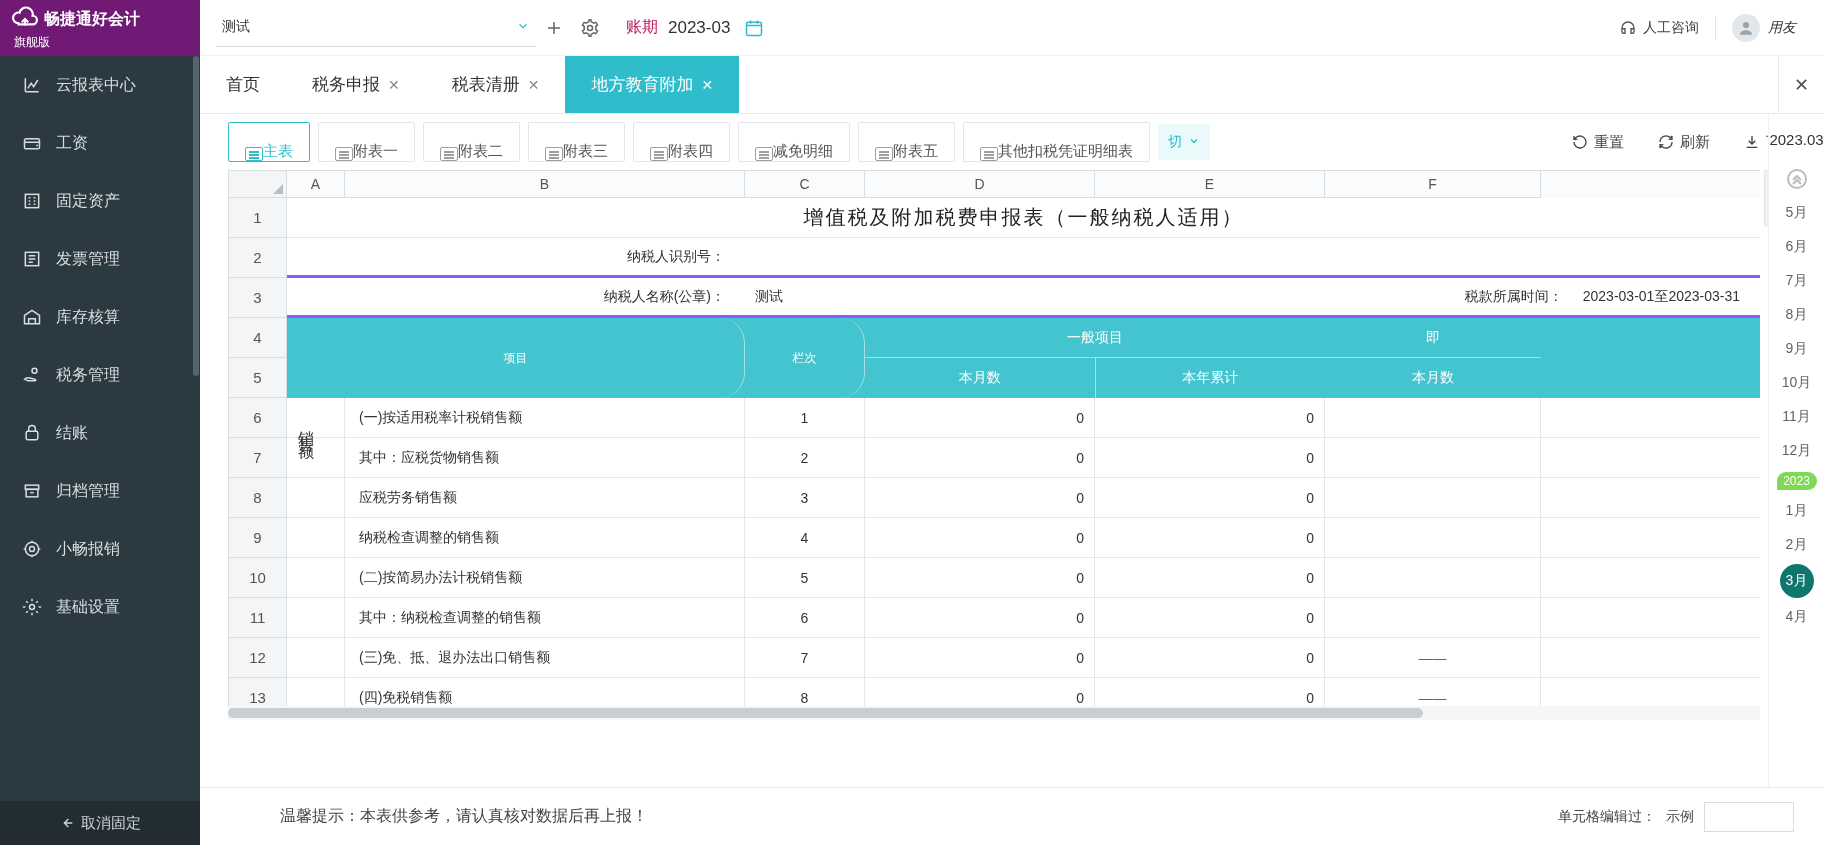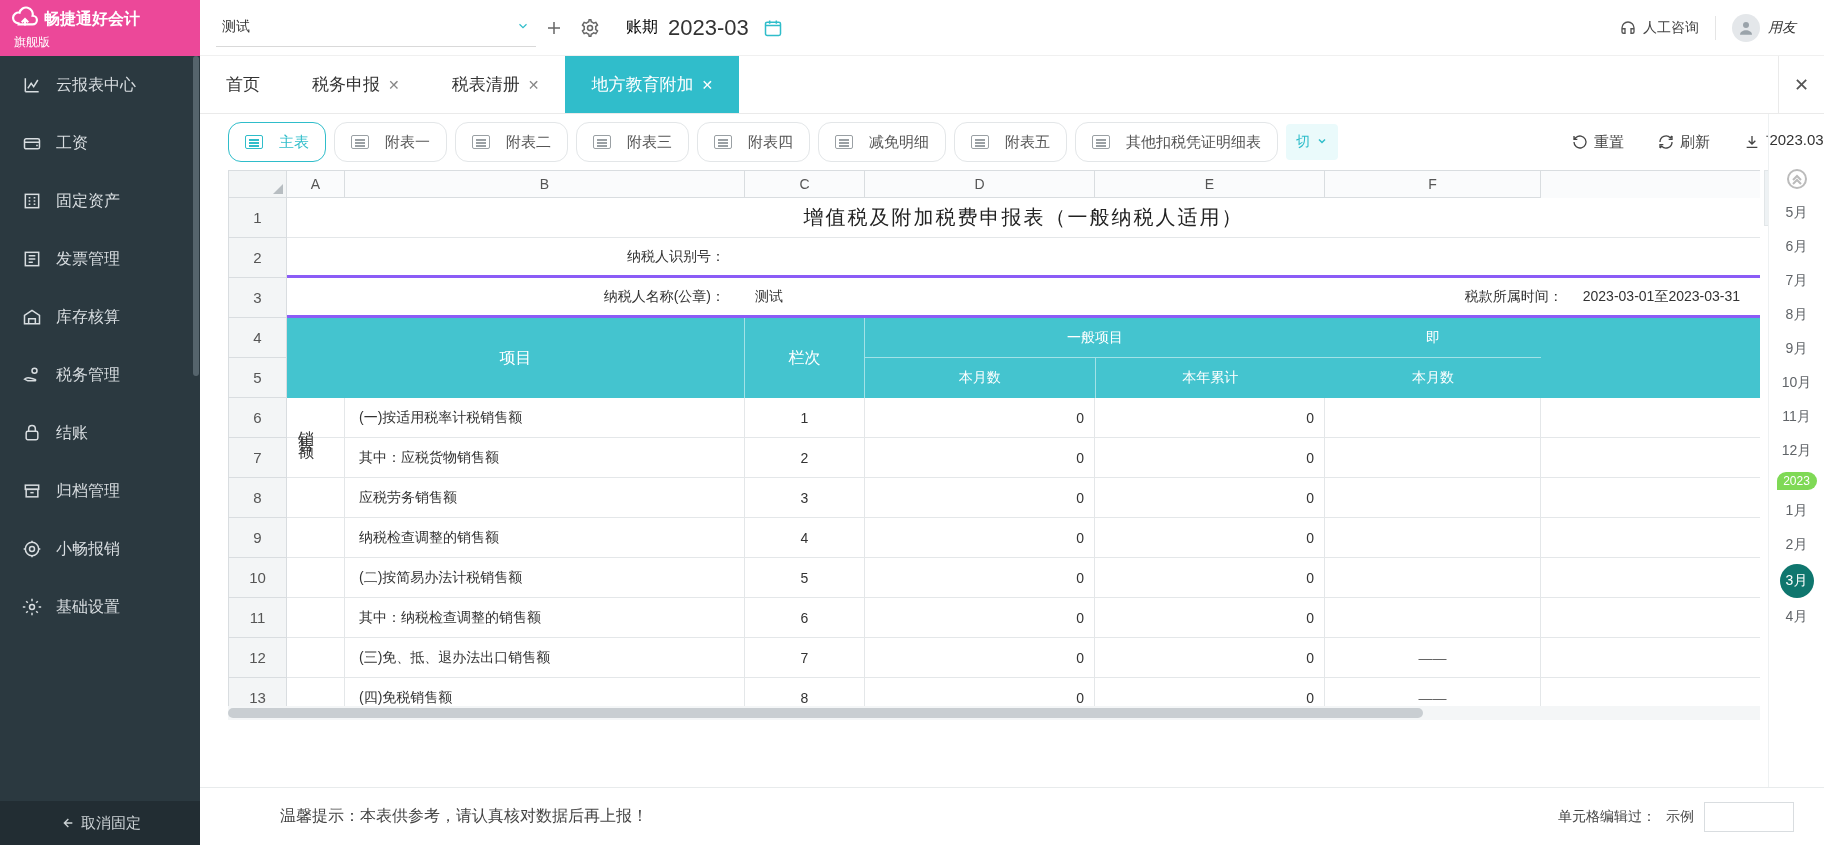--- a/index.html
+++ b/index.html
@@ -19,21 +19,21 @@
     position: absolute;
     left: 0; top: 0;
     width: 200px;
     height: 100%;
     background: #2b3940;
     color: #d8dde0;
     display: flex;
     flex-direction: column;
   }
   .brand {
-    background: #ec4899;
+    background: #701a75;
     color: #fff;
     height: 56px;
     padding: 6px 12px;
   }
   .brand-row { display: flex; align-items: center; gap: 6px; }
   .brand-icon { width: 26px; height: 26px; display:inline-block; }
   .brand-title { font-size: 16px; font-weight: 600; }
   .brand-sub { font-size: 12px; margin-top: 2px; margin-left: 2px; font-family: Liberation Serif, serif; }
   .nav {
     flex: 1;
@@ -94,22 +94,22 @@
     border-bottom: 1px solid #d9d9d9;
     justify-content: space-between;
     padding: 0 6px;
     color:#333;
   }
   .top-icon {
     width: 36px; height: 36px;
     display:inline-flex; align-items:center; justify-content:center;
     color:#666; cursor:pointer; font-size:18px;
   }
-  .period-label { margin-left: 18px; margin-right: 10px; color:#000000; font-size:16px;}
-  .period-value { color:#333; font-size:22px; margin-right:6px;}
+  .period-label { margin-left: 18px; margin-right: 10px; color:#be185d; font-size:16px;}
+  .period-value { color:#333; font-size:17px; margin-right:6px;}
   .top-right {
     margin-left: auto;
     display:flex; align-items:center; gap:16px;
     padding-right: 28px;
   }
   .consult { display:flex; align-items:flex-start; gap:6px; color:#444; cursor:pointer;}
   .vdiv { width:1px; height:24px; background:#e5e5e5;}
   .user { display:flex; align-items:center; gap:8px; color:#333;font-style:italic;}
   .avatar { width:28px; height:28px; border-radius:50%; background:#e4e7ea; display:inline-flex; align-items:center; justify-content:center; color:#9aa3aa;}
 
@@ -150,24 +150,24 @@
   }
 
   
   .subtabs-row {
     display:flex; align-items:center;
     height:56px;
     padding-left:28px;
     gap:0px;
   }
   .subtab {
-    display:flex; align-items:center; gap:16px;
+    display:flex; align-items:flex-end; gap:0;
     height:40px; padding:0 16px;
     border:1px solid #e3e6e8;
-    border-radius:13px;
+    border-radius:2px;
     background:#fff;
     color:#555;
     margin-right:8px;
     font-size:15px;
     cursor:pointer;
     white-space:nowrap;
   }
   .subtab .sicon {
     width:18px; height:14px;
     border:1.5px solid #9aa0a4;
@@ -295,21 +295,22 @@
 
   
   .thead {
     display:flex;
     background:#44c4cf;
     color:#fff;
   }
   .th {
     border-right:1px solid rgba(255,255,255,0.5);
     display:flex; align-items:center; justify-content:center;
-    font-size:16px;
+    font-size:12px;
+    border-radius:25px;
   }
   .th-group { display:flex; flex-direction:column; }
   .th-top {
     height:40px; border-bottom:1px solid rgba(255,255,255,0.5);
     display:flex; align-items:center; justify-content:center;
   }
   .th-sub { display:flex; height:40px; }
   .th-sub > div {
     flex:1;
     border-right:1px solid rgba(255,255,255,0.5);

